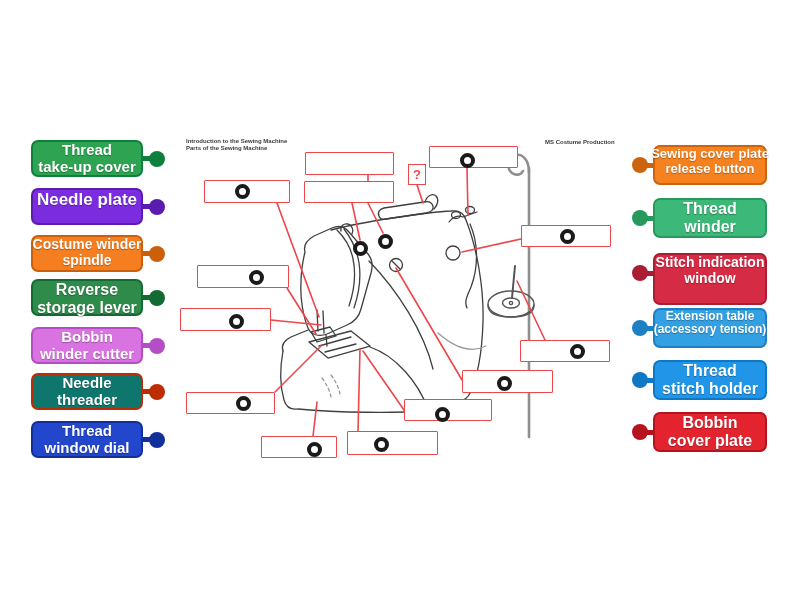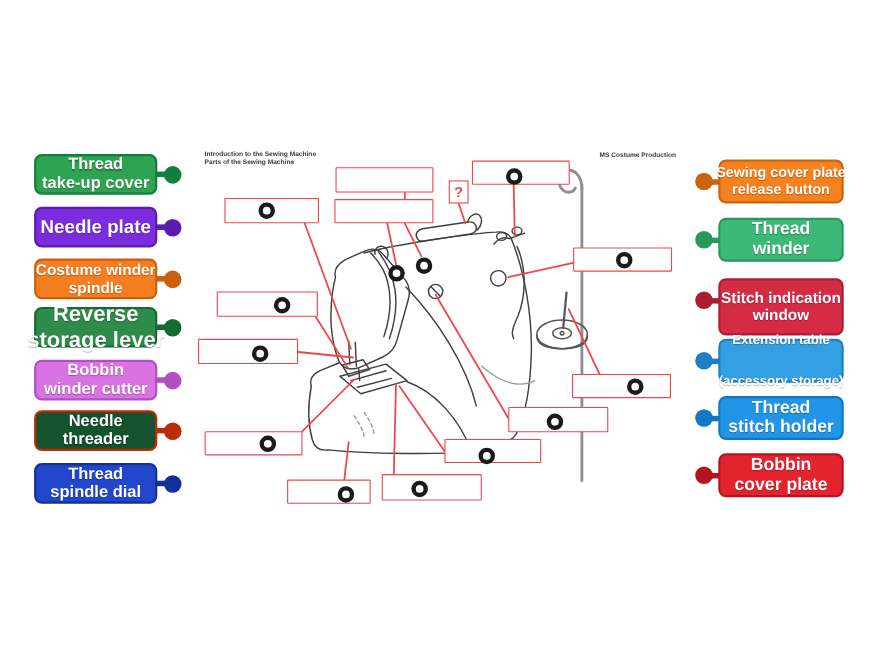--- a/index.html
+++ b/index.html
@@ -6,21 +6,21 @@
   .stage{position:relative;width:800px;height:600px;background:#fff;overflow:hidden;
          font-family:"Liberation Sans",sans-serif;}
   .artlayer{position:absolute;left:0;top:0;width:800px;height:600px;}
   .caption{position:absolute;font-size:6px;font-weight:bold;color:#3a3a3a;line-height:7px;white-space:nowrap;}
   .slot{position:absolute;border:1.6px solid #ef4649;background:#fff;box-sizing:border-box;border-radius:1px;}
   .qslot{position:absolute;border:1.6px solid #ef4649;background:#fff;box-sizing:border-box;
          color:#ef4649;font-weight:bold;font-size:13px;display:flex;align-items:center;justify-content:center;}
   .ring{position:absolute;width:15px;height:15px;border:4px solid #1a1a1a;background:#fff;
         border-radius:50%;box-sizing:border-box;}
   .label{position:absolute;border-radius:7px;border:2px solid;color:#fff;font-weight:bold;
-         display:flex;flex-direction:column;align-items:center;justify-content:center;
+         display:flex;flex-direction:column;align-items:center;
          text-align:center;line-height:1.12;box-sizing:border-box;
          text-shadow:0 1px 1px rgba(0,0,0,.3);
          background-image:linear-gradient(rgba(255,255,255,.16),rgba(0,0,0,.06));
          cursor:grab;}
   .label span{white-space:nowrap;display:block;}
   .knob{position:absolute;width:16px;height:16px;border-radius:50%;}
   .stem{position:absolute;height:5px;}
 </style>
 </head>
 <body>
@@ -143,41 +143,41 @@
         <span>Needle plate</span>
       </div>
       <div class="stem" style="left: 141px; width: 16px; top: 251px; background: rgb(204, 95, 10);"></div>
       <div class="knob" style="left: 149px; top: 245.5px; background: rgb(204, 95, 10);"></div>
       <div class="label" style="left: 31px; top: 235px; width: 112px; height: 37px; background: rgb(245, 126, 32); border-color: rgb(204, 95, 10); font-size: 14px;">
         <span>Costume winder</span>
         <span>spindle</span>
       </div>
       <div class="stem" style="left: 141px; width: 16px; top: 295px; background: rgb(19, 107, 51);"></div>
       <div class="knob" style="left: 149px; top: 289.5px; background: rgb(19, 107, 51);"></div>
-      <div class="label" style="left: 31px; top: 279px; width: 112px; height: 37px; background: rgb(46, 139, 74); border-color: rgb(19, 107, 51); font-size: 20px;">
+      <div class="label" style="left: 31px; top: 279px; width: 112px; height: 37px; background: rgb(46, 139, 74); border-color: rgb(19, 107, 51); font-size: 16px;">
         <span>Reverse</span>
         <span>storage lever</span>
       </div>
       <div class="stem" style="left: 141px; width: 16px; top: 343px; background: rgb(179, 78, 196);"></div>
       <div class="knob" style="left: 149px; top: 337.5px; background: rgb(179, 78, 196);"></div>
       <div class="label" style="left: 31px; top: 327px; width: 112px; height: 37px; background: rgb(217, 115, 226); border-color: rgb(179, 78, 196); font-size: 15px;">
         <span>Bobbin</span>
         <span>winder cutter</span>
       </div>
       <div class="stem" style="left: 141px; width: 16px; top: 389px; background: rgb(188, 45, 4);"></div>
       <div class="knob" style="left: 149px; top: 383.5px; background: rgb(188, 45, 4);"></div>
-      <div class="label" style="left: 31px; top: 373px; width: 112px; height: 37px; background: #14532d; border-color: rgb(188, 45, 4); font-size: 15px;">
+      <div class="label" style="left: 31px; top: 373px; width: 112px; height: 37px; background: #0f766e; border-color: rgb(188, 45, 4); font-size: 15px;">
         <span>Needle</span>
         <span>threader</span>
       </div>
       <div class="stem" style="left: 141px; width: 16px; top: 437px; background: rgb(18, 47, 155);"></div>
       <div class="knob" style="left: 149px; top: 431.5px; background: rgb(18, 47, 155);"></div>
       <div class="label" style="left: 31px; top: 421px; width: 112px; height: 37px; background: rgb(34, 71, 204); border-color: rgb(18, 47, 155); font-size: 15px;">
         <span>Thread</span>
-        <span>spindle dial</span>
+        <span>window dial</span>
       </div>
       <div class="stem" style="left: 640px; width: 15px; top: 162.5px; background: rgb(203, 100, 13);"></div>
       <div class="knob" style="left: 632px; top: 157px; background: rgb(203, 100, 13);"></div>
       <div class="label" style="left: 653px; top: 145px; width: 114px; height: 40px; background: rgb(245, 130, 31); border-color: rgb(203, 100, 13); font-size: 13px;">
         <span>Sewing cover plate</span>
         <span>release button</span>
       </div>
       <div class="stem" style="left: 640px; width: 15px; top: 215.5px; background: rgb(39, 153, 92);"></div>
       <div class="knob" style="left: 632px; top: 210px; background: rgb(39, 153, 92);"></div>
       <div class="label" style="left: 653px; top: 198px; width: 114px; height: 40px; background: rgb(60, 184, 120); border-color: rgb(39, 153, 92); font-size: 16px;">
@@ -185,23 +185,23 @@
         <span>winder</span>
       </div>
       <div class="stem" style="left: 640px; width: 15px; top: 270.5px; background: rgb(170, 29, 51);"></div>
       <div class="knob" style="left: 632px; top: 265px; background: rgb(170, 29, 51);"></div>
       <div class="label" style="left: 653px; top: 253px; width: 114px; height: 52px; background: rgb(214, 43, 69); border-color: rgb(170, 29, 51); font-size: 14px;">
         <span>Stitch indication</span>
         <span>window</span>
       </div>
       <div class="stem" style="left: 640px; width: 15px; top: 325.5px; background: rgb(28, 128, 194);"></div>
       <div class="knob" style="left: 632px; top: 320px; background: rgb(28, 128, 194);"></div>
-      <div class="label" style="left: 653px; top: 308px; width: 114px; height: 40px; background: rgb(51, 160, 228); border-color: rgb(28, 128, 194); font-size: 12px; gap: 24px;">
+      <div class="label" style="left: 653px; top: 308px; width: 114px; height: 40px; background: rgb(51, 160, 228); border-color: rgb(28, 128, 194); font-size: 12px;">
         <span>Extension table</span>
-        <span>(accessory storage)</span>
+        <span>(accessory tension)</span>
       </div>
       <div class="stem" style="left: 640px; width: 15px; top: 377.5px; background: rgb(14, 120, 196);"></div>
       <div class="knob" style="left: 632px; top: 372px; background: rgb(14, 120, 196);"></div>
       <div class="label" style="left: 653px; top: 360px; width: 114px; height: 40px; background: rgb(33, 150, 232); border-color: rgb(14, 120, 196); font-size: 16px;">
         <span>Thread</span>
         <span>stitch holder</span>
       </div>
       <div class="stem" style="left: 640px; width: 15px; top: 429.5px; background: rgb(181, 20, 31);"></div>
       <div class="knob" style="left: 632px; top: 424px; background: rgb(181, 20, 31);"></div>
       <div class="label" style="left: 653px; top: 412px; width: 114px; height: 40px; background: rgb(227, 36, 47); border-color: rgb(181, 20, 31); font-size: 16px;">

